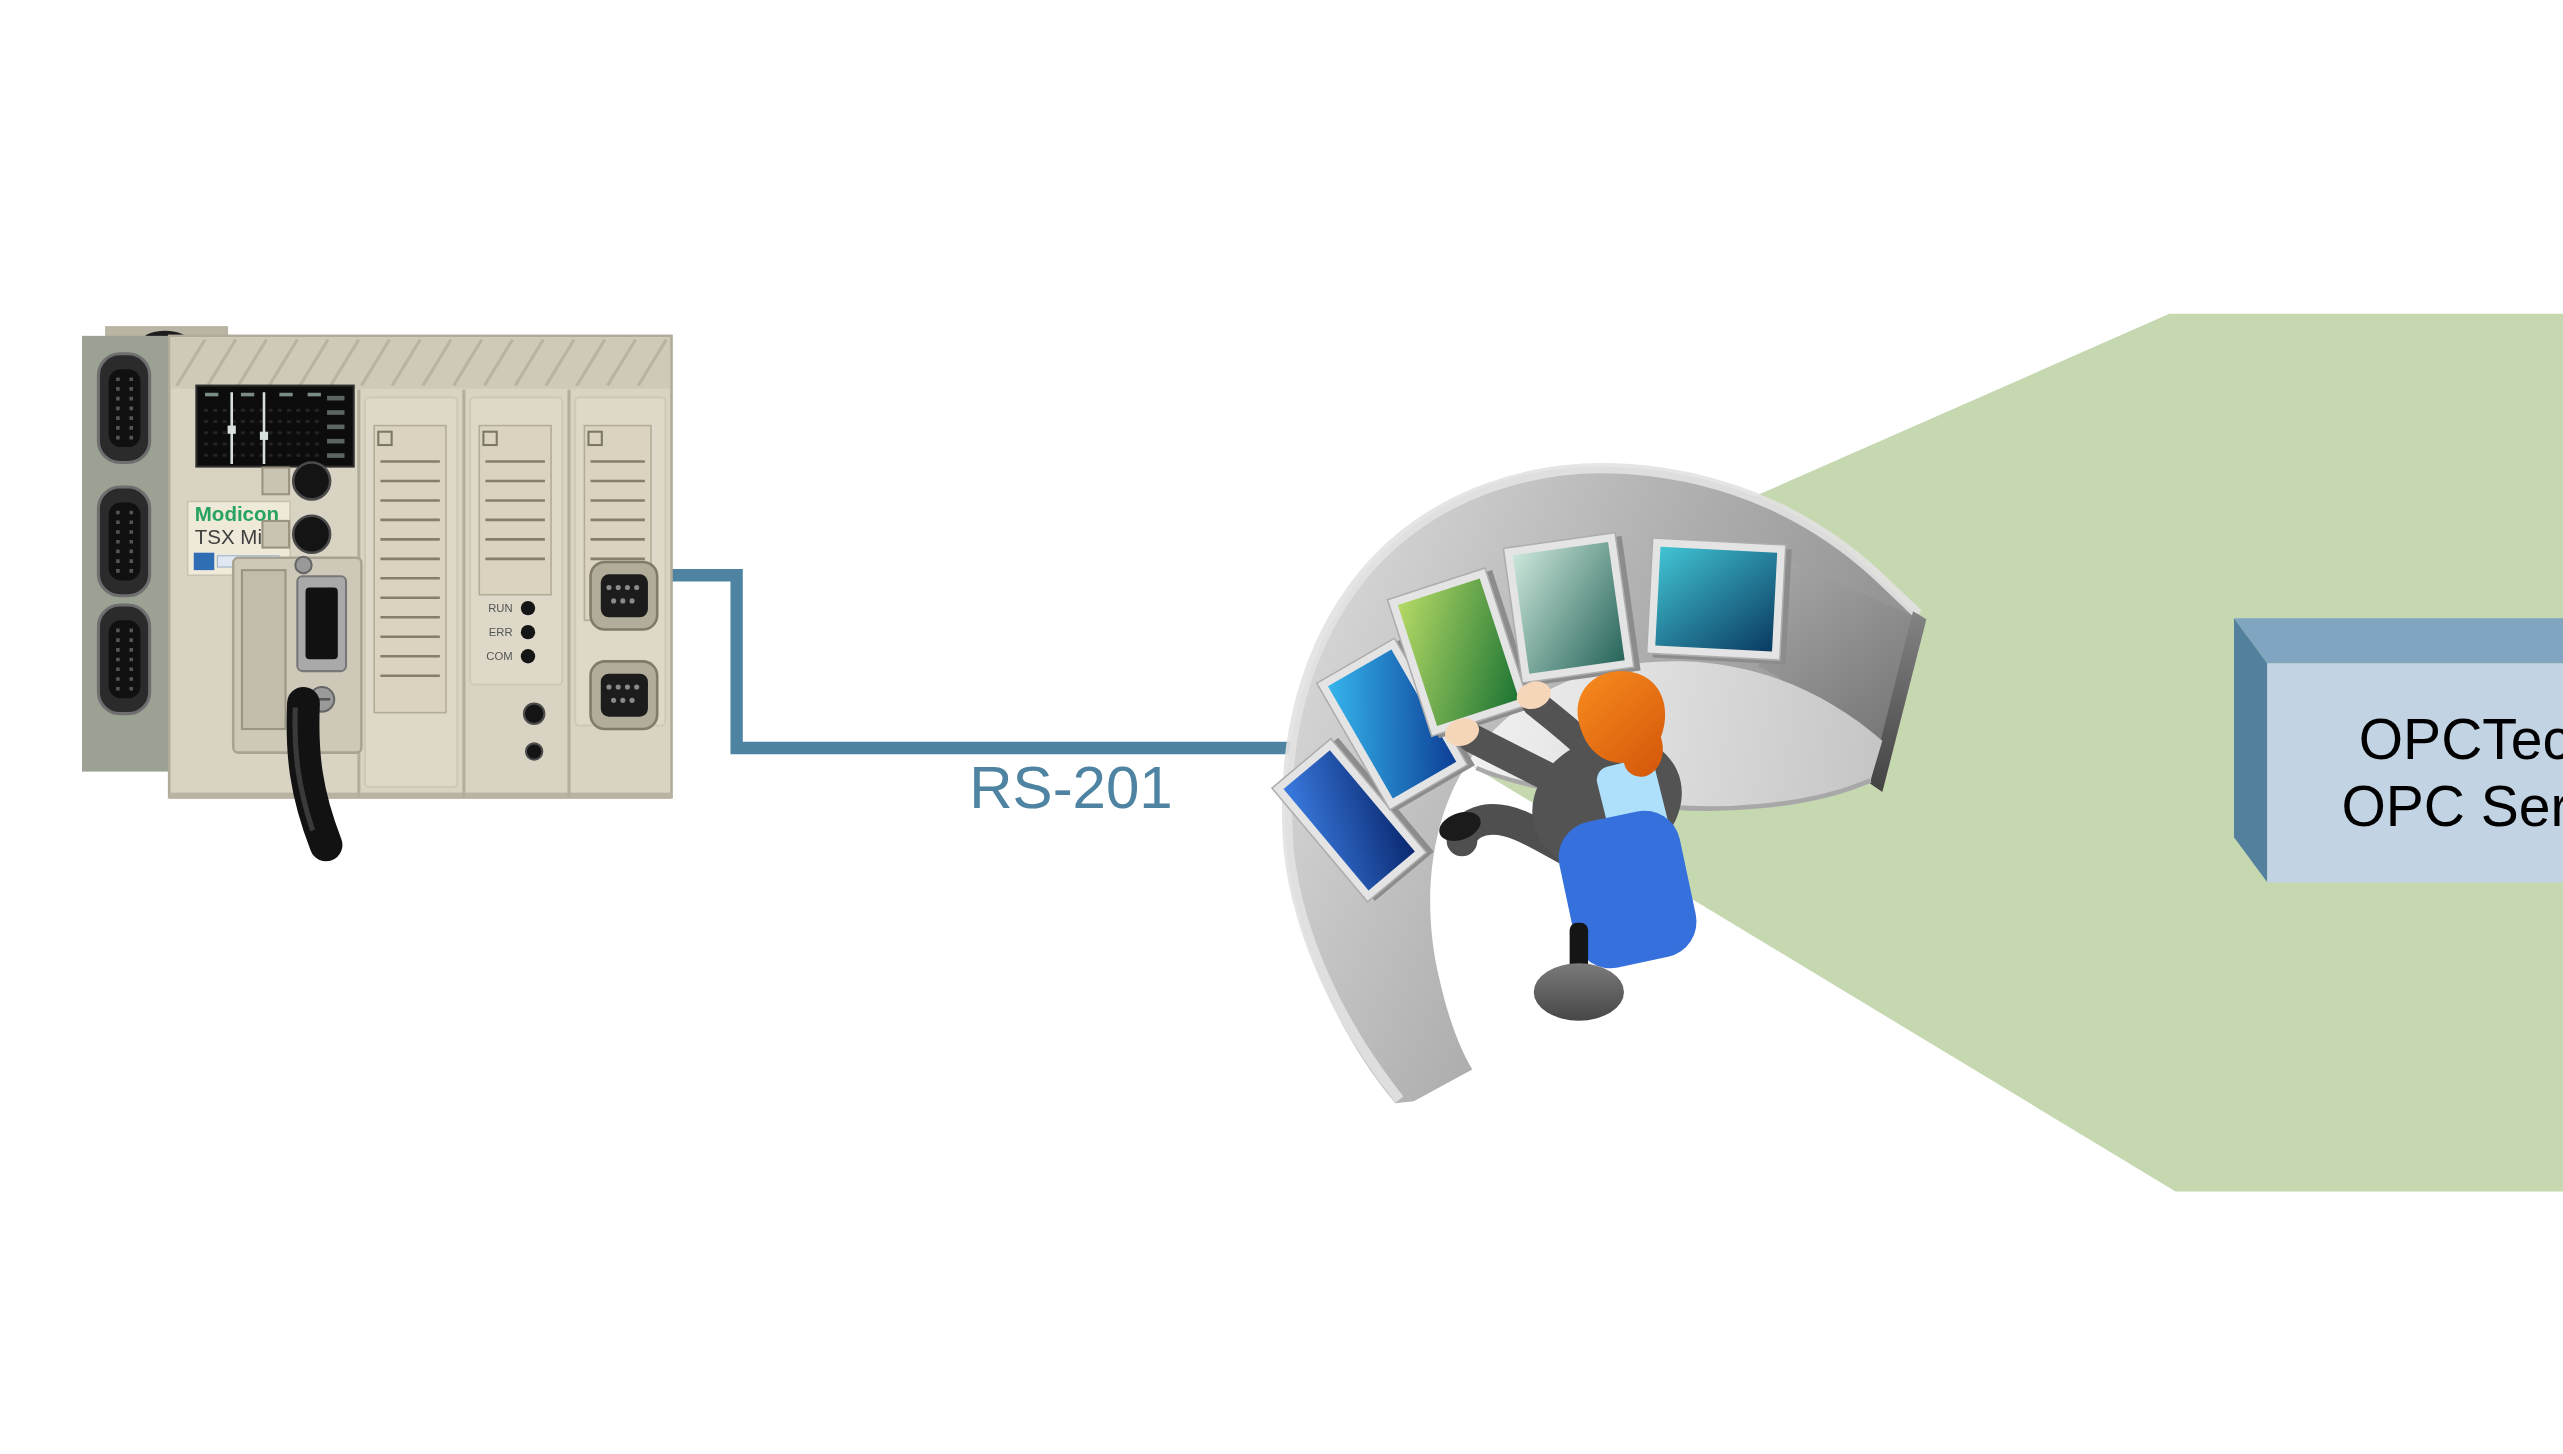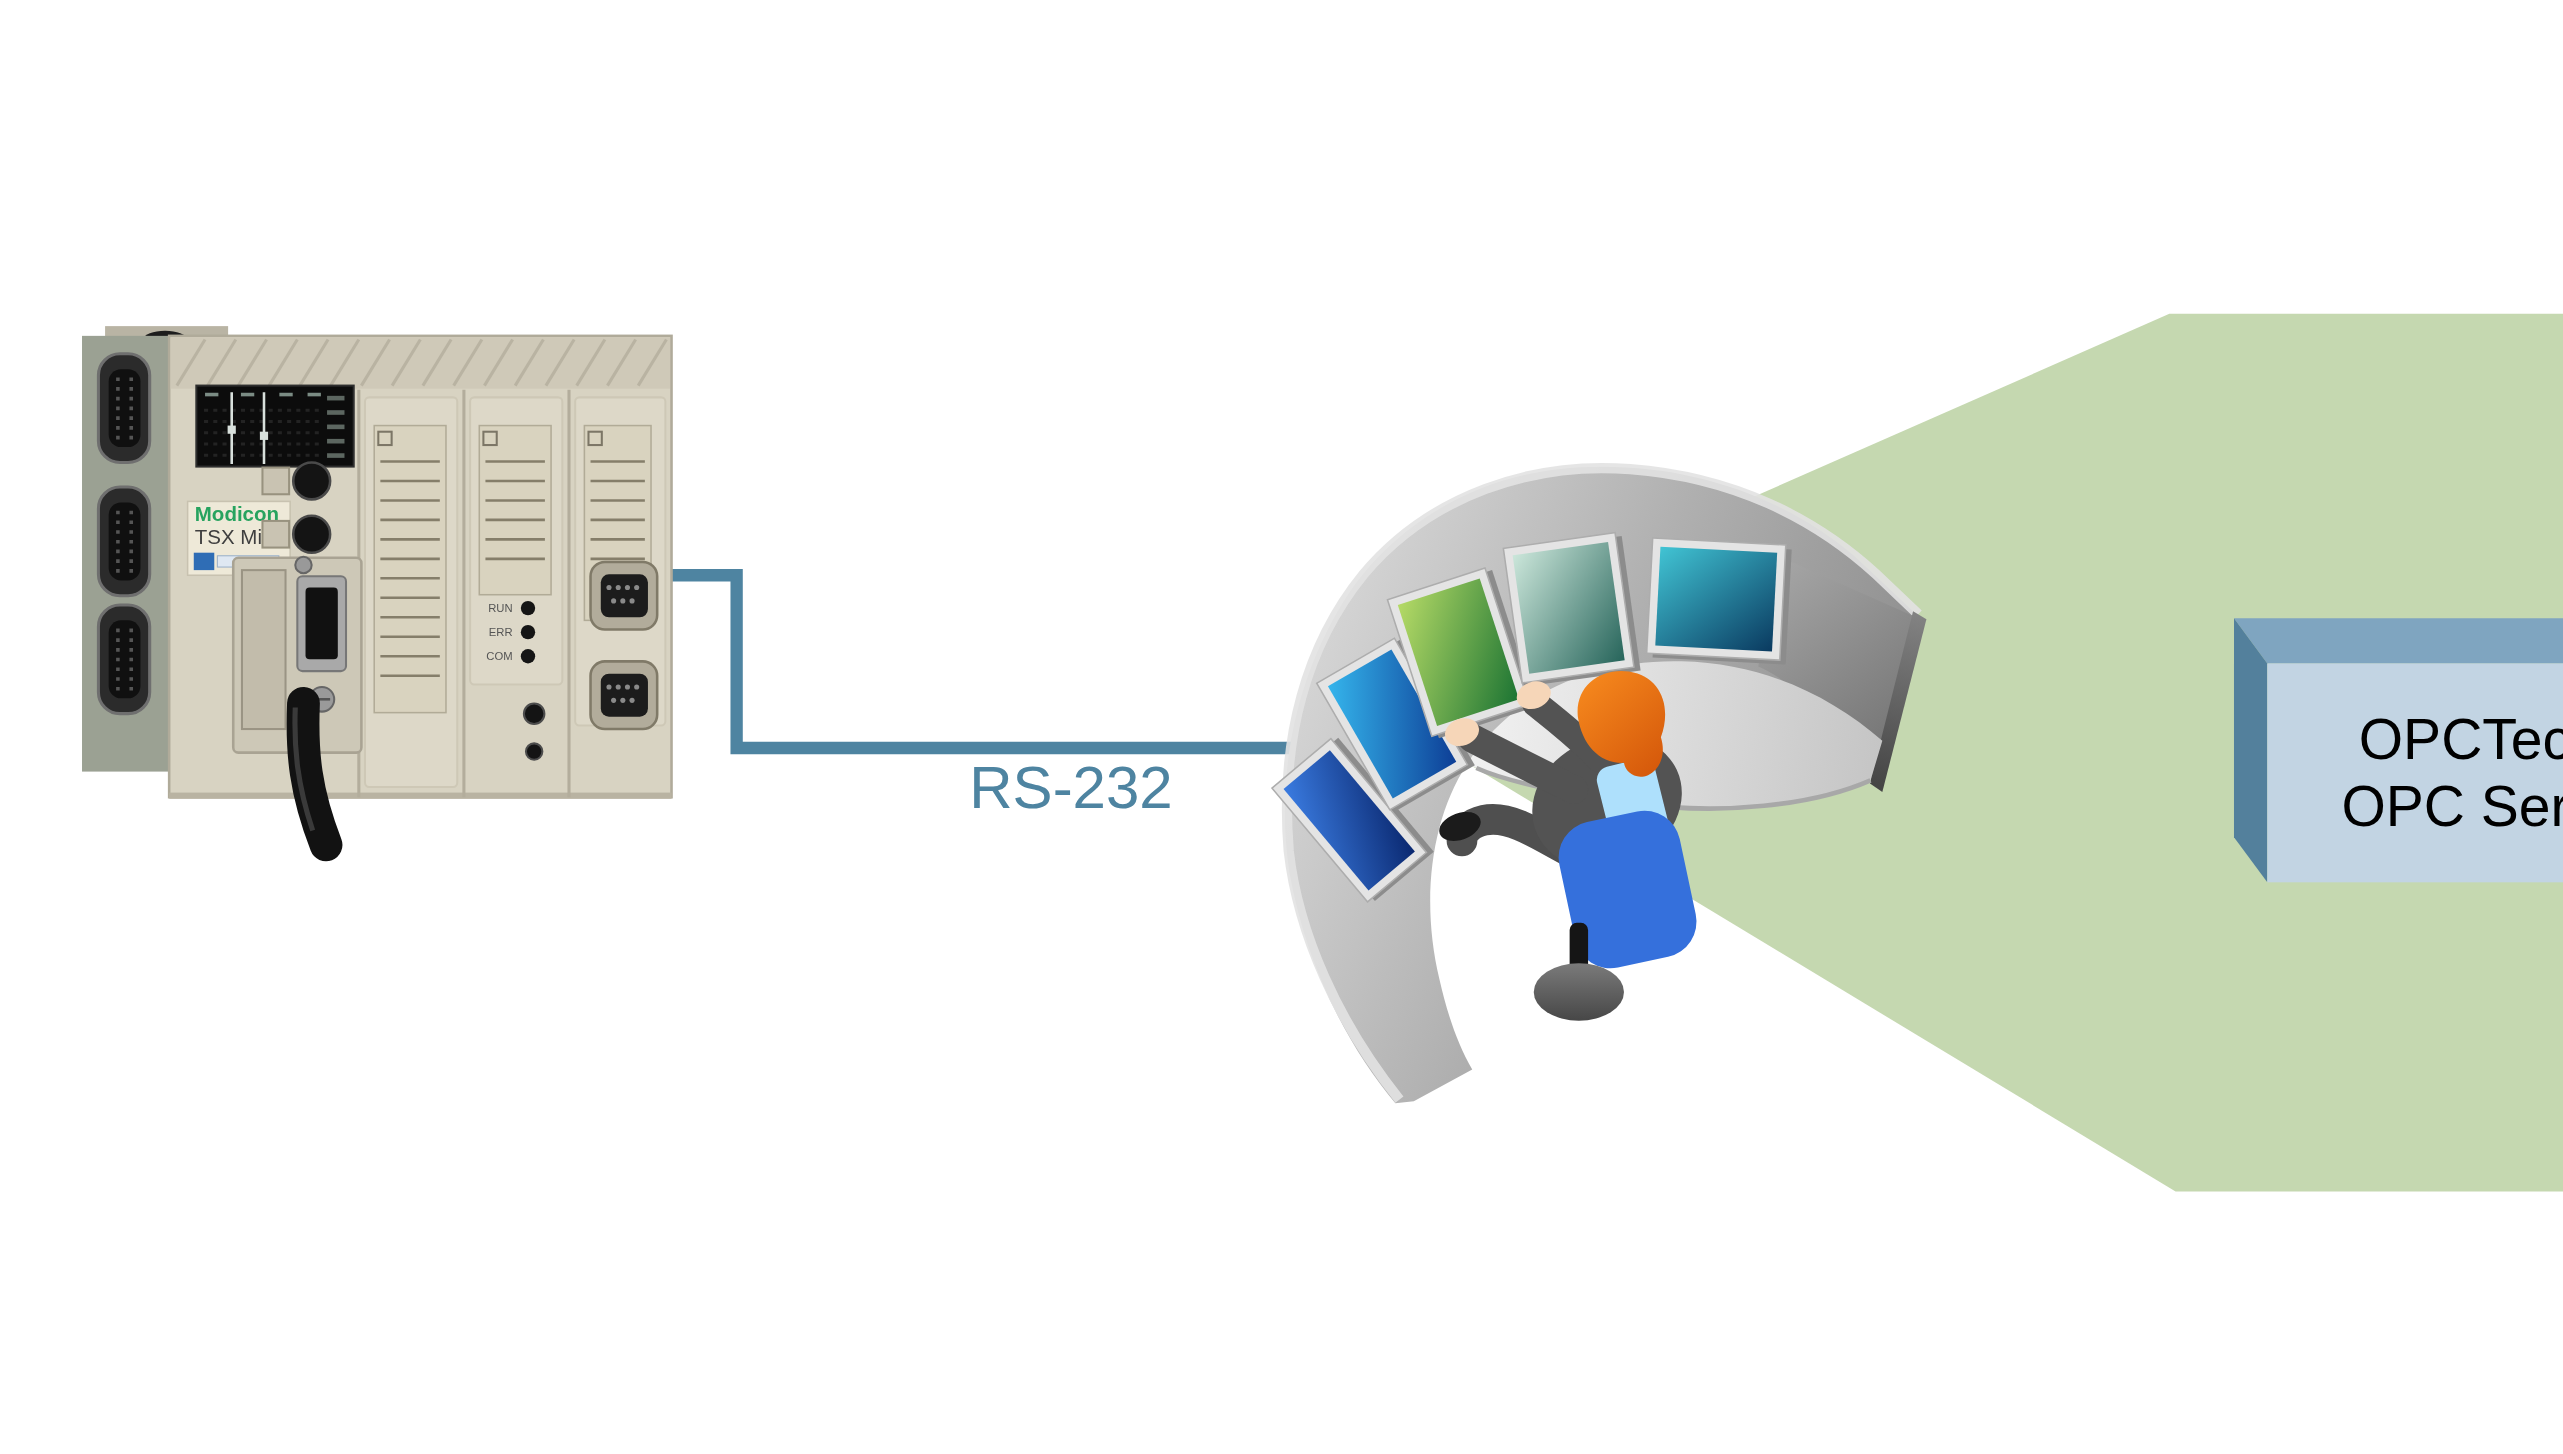--- a/index.html
+++ b/index.html
@@ -362,21 +362,21 @@
                C 3240,1320 3262,1378 3240,1438
                C 3250,1470 3240,1500 3215,1512
                C 3190,1522 3170,1505 3168,1488
                C 3120,1490 3086,1452 3078,1398 Z"></path>
       <rect x="3062" y="1800" width="36" height="132" rx="14" fill="#151515"></rect>
       <ellipse cx="3080" cy="1935" rx="88" ry="56" fill="url(#gBase)"></ellipse>
     </g>
   </g>
 </svg>
 
-<div id="label-rs232">RS-232</div>
+<div id="label-rs232">RS-201</div>
 
 <div id="label-server" class="box-label">
   <span>OPCTechs</span>
   <span>OPC Server</span>
 </div>
 
 </div>
 
 
 </body></html>

